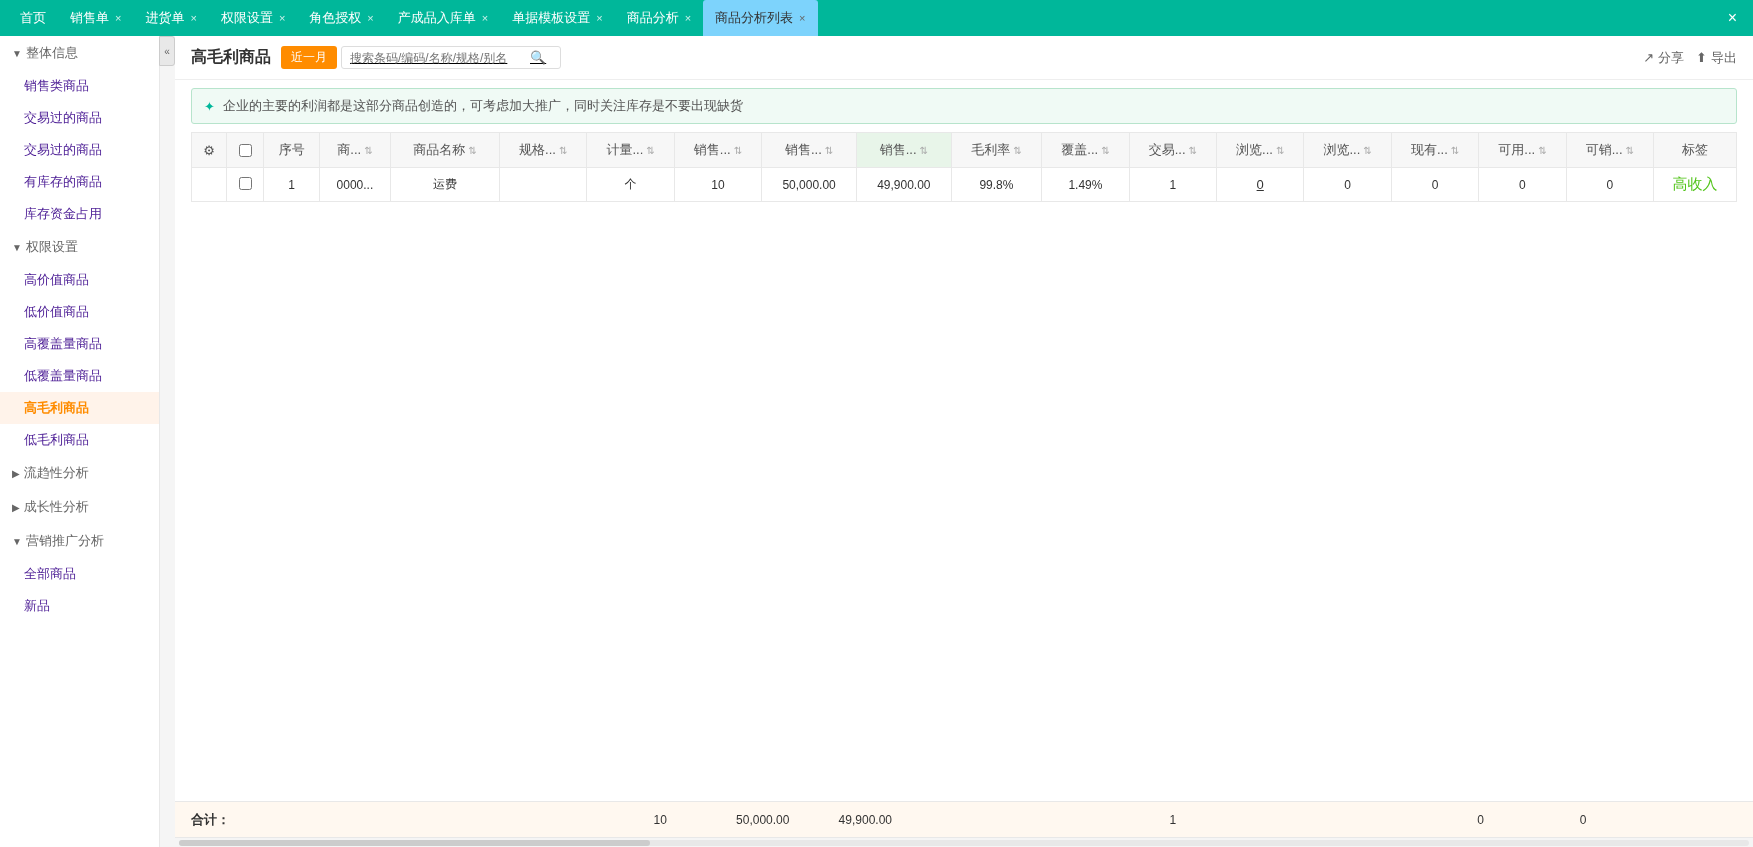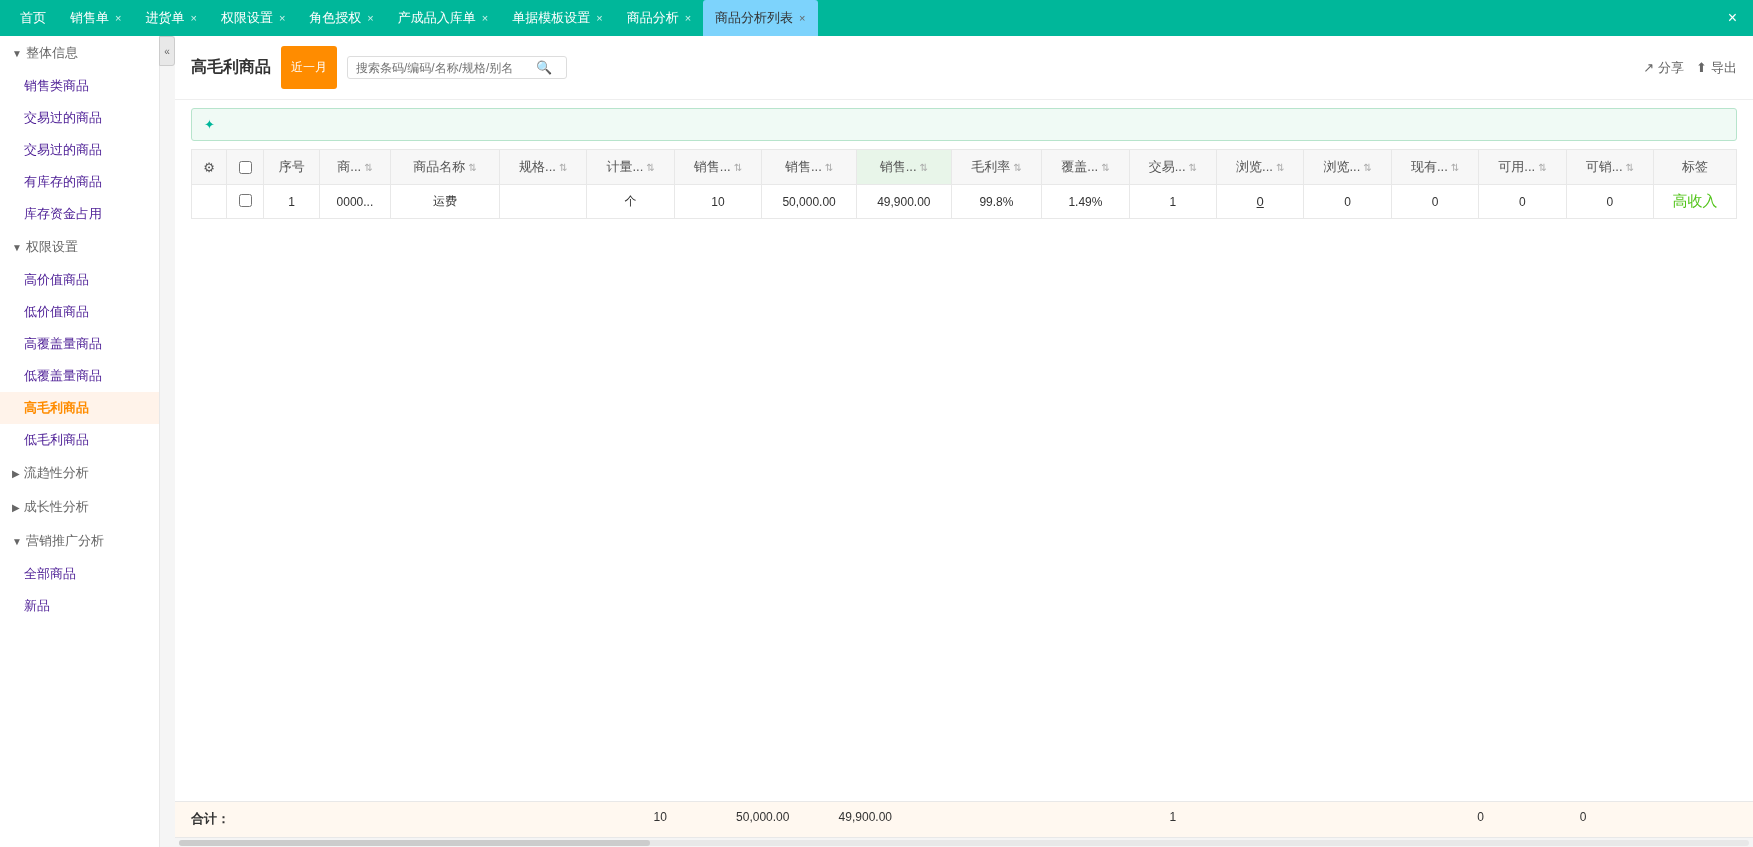--- a/index.html
+++ b/index.html
@@ -99,33 +99,34 @@
       font-size: 16px;
       font-weight: bold;
       color: #333;
       margin-right: 10px;
     }
     .time-btn {
       background: #ff8c00;
       color: white;
       border: none;
       border-radius: 3px;
-      padding: 13px 10px;
-      font-size: 12px;
-      cursor: pointer;
-      margin-right: 10px;
+      padding: 3px 10px;
+      font-size: 12px;
+      cursor: pointer;
+      margin-right: 4px;
     }
     .search-box {
       display: flex;
       align-items: center;
       border: 1px solid #ddd;
       border-radius: 3px;
       padding: 3px 8px;
       margin-right: 8px;
       width: 220px;
+      text-decoration: underline;
     }
     .search-box input {
       border: none;
       outline: none;
       font-size: 12px;
       color: #999;
       width: 180px;
       background: transparent;
     }
     .search-icon { color: #aaa; cursor: pointer; }
@@ -197,21 +198,21 @@
       color: #333;
       text-align: center;
       white-space: nowrap;
     }
     .tag-high { color: #52c41a; font-size: 15px; }
     .underline { text-decoration: underline; color: #333; }
 
     
     .footer-bar {
       display: flex;
-      align-items: flex-start;
+      align-items: center;
       background: #fff8f0;
       border-top: 1px solid #e8e8e8;
       padding: 8px 16px;
       flex-shrink: 0;
       min-height: 36px;
       font-size: 12px;
       color: #333;
     }
     .footer-label { margin-right: 20px; font-weight: bold; }
     .footer-cells {
@@ -398,20 +399,21 @@
         </div>
         <div class="action-btn">
           <span>⬆</span>
           <span>导出</span>
         </div>
       </div>
     </div>
 
     <div class="alert-bar">
       <span class="alert-icon">✦</span>
+      <span>企业的主要的利润都是这部分商品创造的，可考虑加大推广，同时关注库存是不要出现缺货</span>
     </div>
 
     <div class="table-container">
       <table>
         <thead>
           <tr>
             <th>
                 <div class="col-header">⚙</div>
               </th>
             <th>

